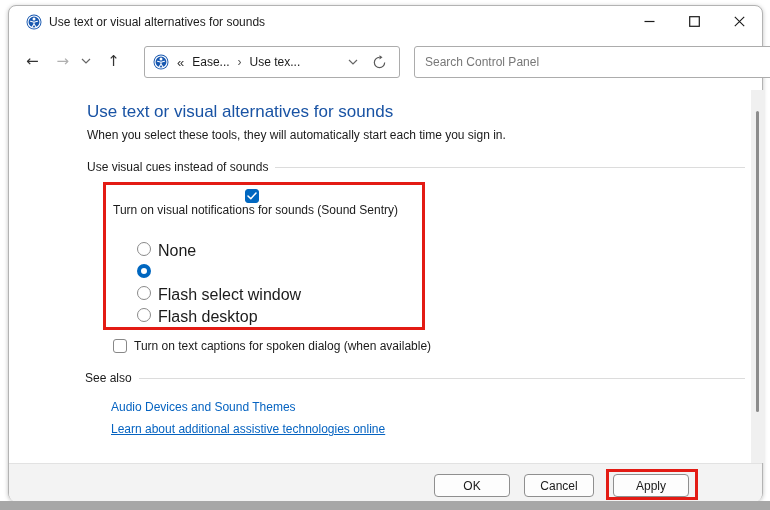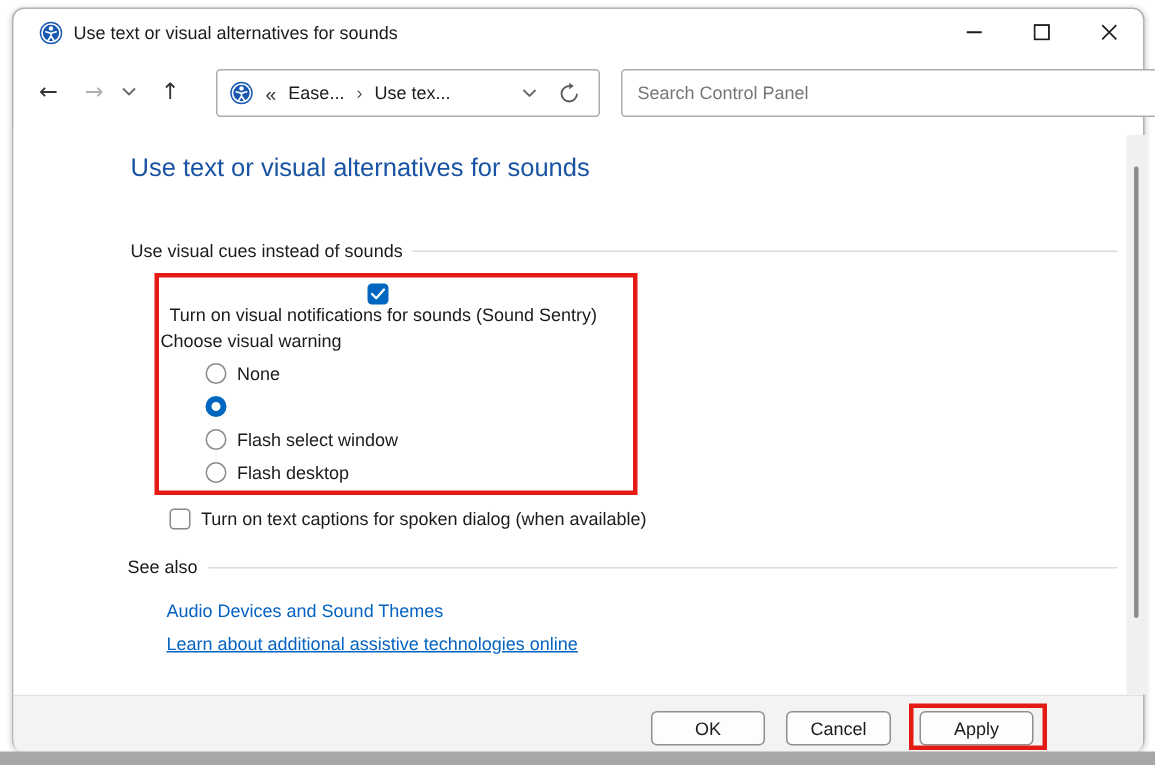--- a/index.html
+++ b/index.html
@@ -64,21 +64,21 @@
   .anno-box { position:absolute; border:3px solid #e31b14; background:transparent; pointer-events:none; }
   .anno-cues { left:94px; top:97px; width:322px; height:148px; }
   .anno-apply { left:597px; top:463px; width:92px; height:31px; z-index:5; }
   .cb-row { position:absolute; display:flex; align-items:center; font-size:12px; }
   .checkbox { width:14px; height:14px; border-radius:3px; flex:0 0 auto; margin-right:7px; }
   .checkbox.checked { background:#0067c0; border:1px solid #0067c0; display:flex; align-items:center; justify-content:center; }
   .checkbox.unchecked { background:#fff; border:1px solid #888; }
   .cb-sentry { left:104px; top:104px;flex-direction:column; }
   .cb-captions { left:104px; top:254px; }
   .choose-label { position:absolute; left:98px; top:135px; font-size:12px; }
-  .radio-row { position:absolute; left:128px; display:flex; align-items:center; font-size:12px; }
+  .radio-row { position:absolute; left:128px; display:flex; font-size:16px; }
   .radio { width:14px; height:14px; border-radius:50%; flex:0 0 auto; margin-right:7px; background:#fff; }
   .radio.off { border:1px solid #8a8a8a; }
   .radio.on  { border:4px solid #0067c0; }
   .link { position:absolute; left:102px; font-size:12px; color:#0563c1; cursor:pointer; }
   .link.underline { text-decoration:underline; }
   
   .scroll-track { position:absolute; left:742px; top:84px; width:14px; height:373px; background:#f0f0f0; }
   .scroll-thumb { position:absolute; left:5px; top:21px; width:3px; height:301px; background:#8c8c8c; border-radius:2px; }
   
   .footer {
@@ -164,38 +164,38 @@
         <svg class="search-svg" width="14" height="14" viewBox="0 0 14 14">
           <circle cx="5.5" cy="5.5" r="4.2" fill="none" stroke="#6b6b6b" stroke-width="1.3"></circle>
           <line x1="8.8" y1="8.8" x2="13" y2="13" stroke="#6b6b6b" stroke-width="1.3"></line>
         </svg>
       </span>
     </div>
   </div>
 
   <div class="content">
     <div class="page-heading">Use text or visual alternatives for sounds</div>
+    <div class="page-desc">When you select these tools, they will automatically start each time you sign in.</div>
 
     <div class="group-row group-cues">
       <span>Use visual cues instead of sounds</span>
       <span class="rule"></span>
     </div>
 
     <div class="anno-box anno-cues"></div>
 
     <div class="cb-row cb-sentry">
       <span class="checkbox checked">
         <svg width="10" height="8" viewBox="0 0 10 8">
             <path d="M1 4 L3.8 6.8 L9 1" fill="none" stroke="#fff" stroke-width="1.5" stroke-linecap="round" stroke-linejoin="round"></path>
           </svg>
       </span>
       <span>Turn on visual notifications for sounds (Sound Sentry)</span>
     </div>
 
-    <div class="choose-label">Choose visual warning</div>
 
     <div class="radio-row" style="top:157px;">
       <span class="radio off"></span>
       <span>None</span>
     </div>
     <div class="radio-row" style="top:179px;">
       <span class="radio on"></span>
     </div>
     <div class="radio-row" style="top:201px;">
       <span class="radio off"></span>

